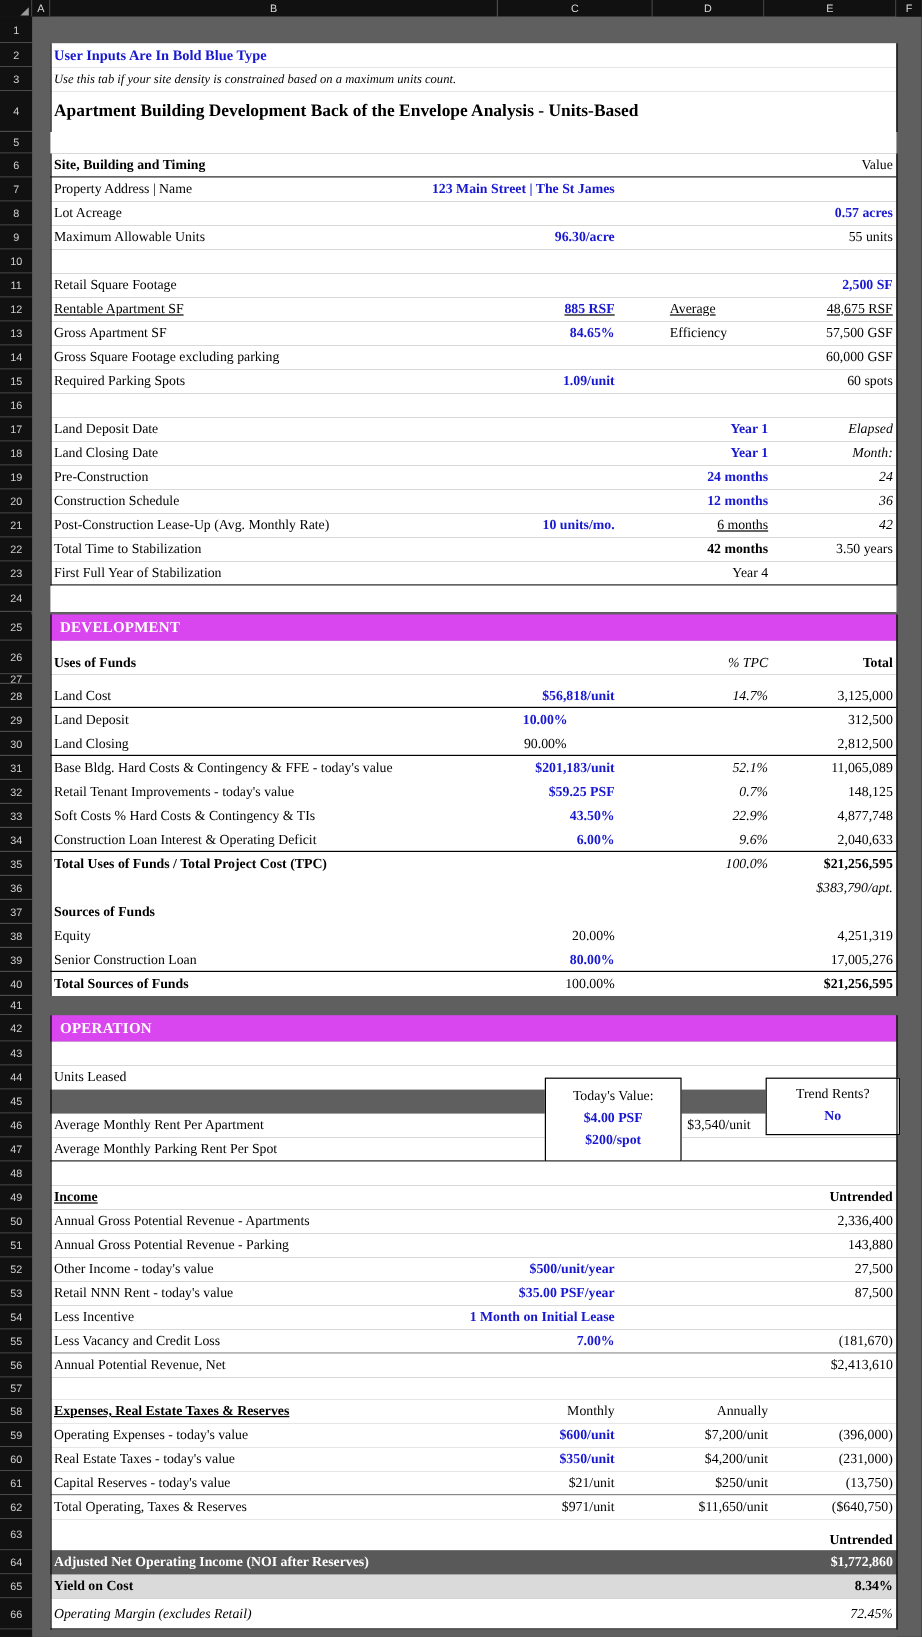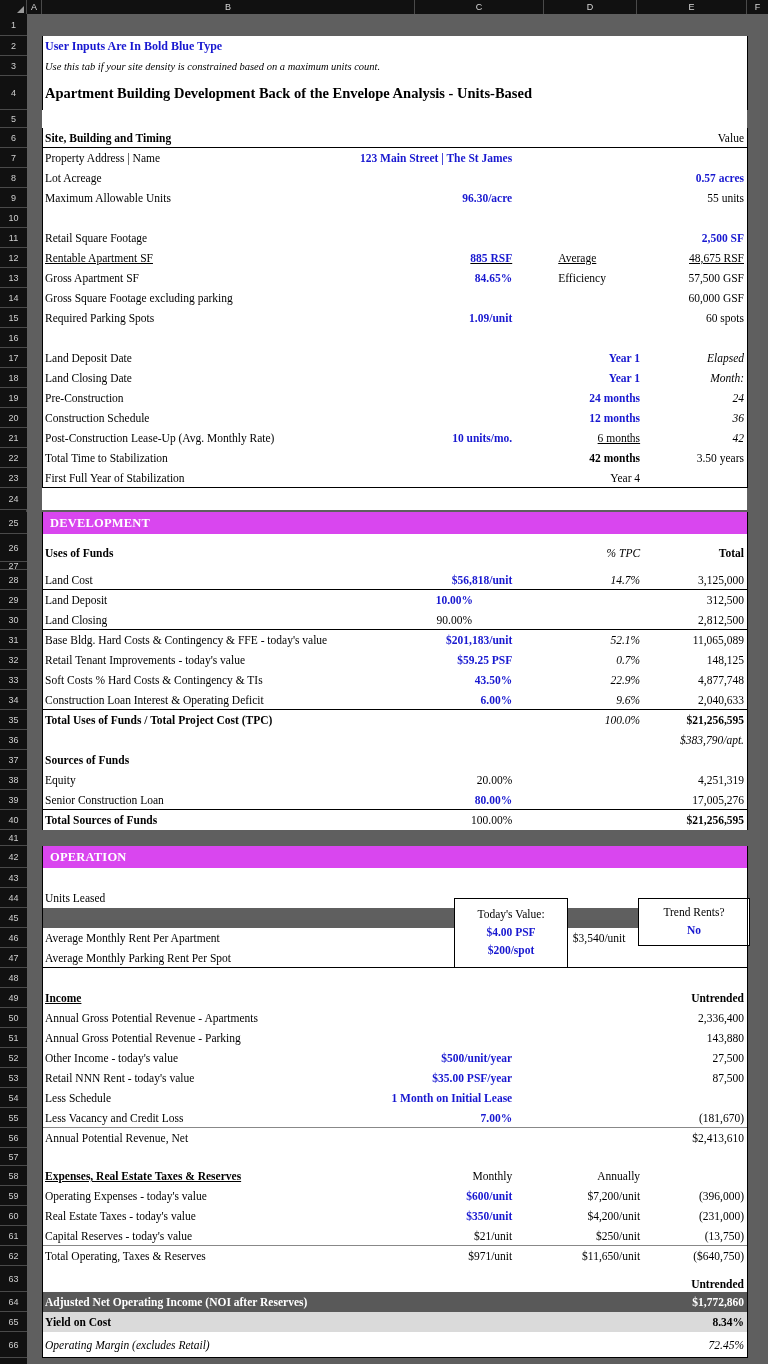--- a/index.html
+++ b/index.html
@@ -744,21 +744,21 @@
             <span class="blue">$35.00 PSF/year</span>
           </div>
         <div class="cell cD"></div>
         <div class="cell cE r">
             <span>87,500</span>
           </div>
       </div>
 
       <div class="row white" style="top:1074px;height:20px;">
         <div class="cell cB l">
-            <span>Less Schedule</span>
+            <span>Less Incentive</span>
           </div>
         <div class="cell cC r" style="overflow:visible;">
             <span class="blue" style="position:absolute;right:3px;white-space:nowrap;">1 Month on Initial Lease</span>
           </div>
         <div class="cell cD"></div>
         <div class="cell cE"></div>
       </div>
 
       <div class="row white bb-thin" style="top:1094px;height:20px;">
         <div class="cell cB l">

